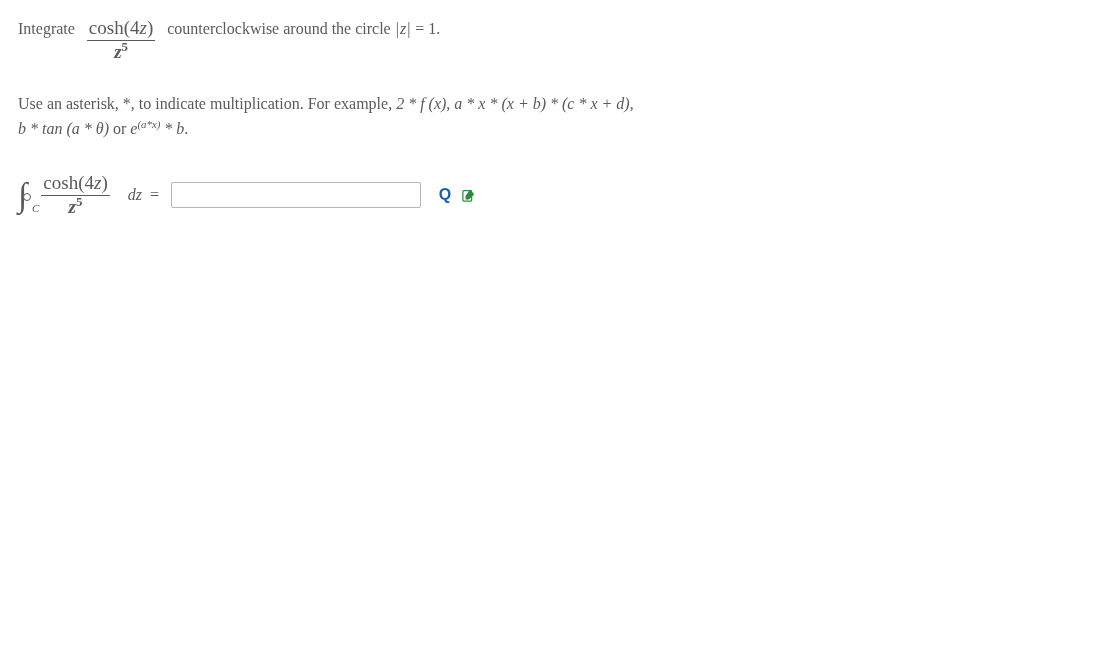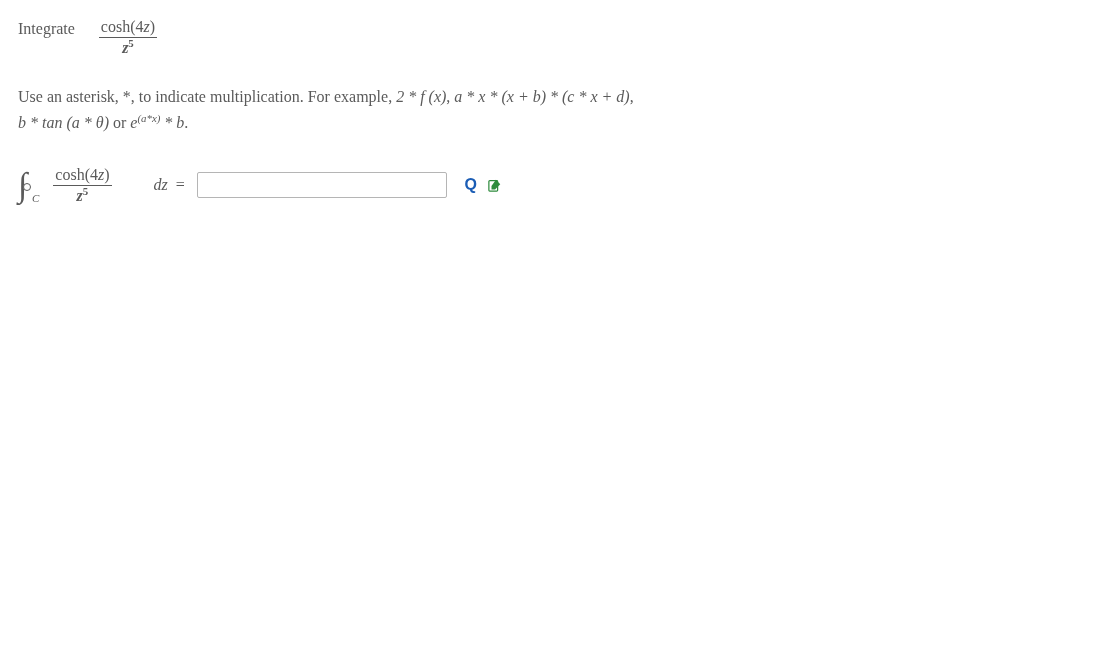--- a/index.html
+++ b/index.html
@@ -21,23 +21,23 @@
       align-items: flex-start;
       flex-wrap: wrap;
       gap: 4px;
       margin-bottom: 28px;
     }
     .frac {
       display: inline-flex;
       flex-direction: column;
       align-items: center;
       vertical-align: middle;
-      font-size: 16px;
+      font-size: 19px;
       line-height: 1.1;
-      margin: 0 20px;
+      margin: 0 8px;
     }
     .frac .num {
       padding: 0 2px 1px 2px;
       border-bottom: 1px solid #5a5a5a;
     }
     .frac .den {
       padding-top: 1px;
       font-weight: bold;
     }
     .math-italic {
@@ -128,40 +128,43 @@
 <div class="problem-statement">
   <span>Integrate</span>
   <span class="frac">
     <span class="num">
       <span>cosh(4</span><span class="math-italic">z</span><span>)</span>
     </span>
     <span class="den">
       <span class="math-italic">z</span><span class="sup">5</span>
     </span>
   </span>
+  <span>
+    <span>counterclockwise around the circle </span><span class="absbar">|</span><span class="math-italic">z</span><span class="absbar">|</span><span> = 1.</span>
+  </span>
 </div>
 
 <div class="instruction">
   <span>Use an asterisk, *, to indicate multiplication. For example, </span><span class="math-italic">2 * f (x)</span><span>, </span><span class="math-italic">a * x * (x + b) * (c * x + d)</span><span>,</span><br>
   <span class="math-italic">b * tan (a * θ)</span><span> or </span><span class="math-italic"><span>e</span><span class="sup">(a*x)</span><span> * b</span></span><span>.</span>
 </div>
 
 <div class="answer-row">
   <span class="contour-int">
     <span class="int-symbol">∫<span class="int-circle"></span><span class="int-c">C</span></span>
   </span>
   <span class="frac">
     <span class="num">
       <span>cosh(4</span><span class="math-italic">z</span><span>)</span>
     </span>
     <span class="den">
       <span class="math-italic">z</span><span class="sup">5</span>
     </span>
   </span>
-  <span class="math-italic" style="margin-left:16px;">dz</span>
+  <span class="math-italic" style="margin-left:4px;">dz</span>
   <span style="margin-left:2px;">=</span>
   <input type="text" class="answer-input" value="" style="">
   <span class="icons">
     <span class="icon-btn">
       <span class="preview-icon">Q</span>
     </span>
     <span class="icon-btn">
       <svg class="eq-edit-icon" viewBox="0 0 16 16">
         <rect x="1" y="3" width="10" height="12" rx="1" fill="none" stroke="#2e8b3d" stroke-width="1.4"></rect>
         <path d="M9 2 L14 7 L8 13 L4 13 L4 9 Z" fill="#2e8b3d"></path>

